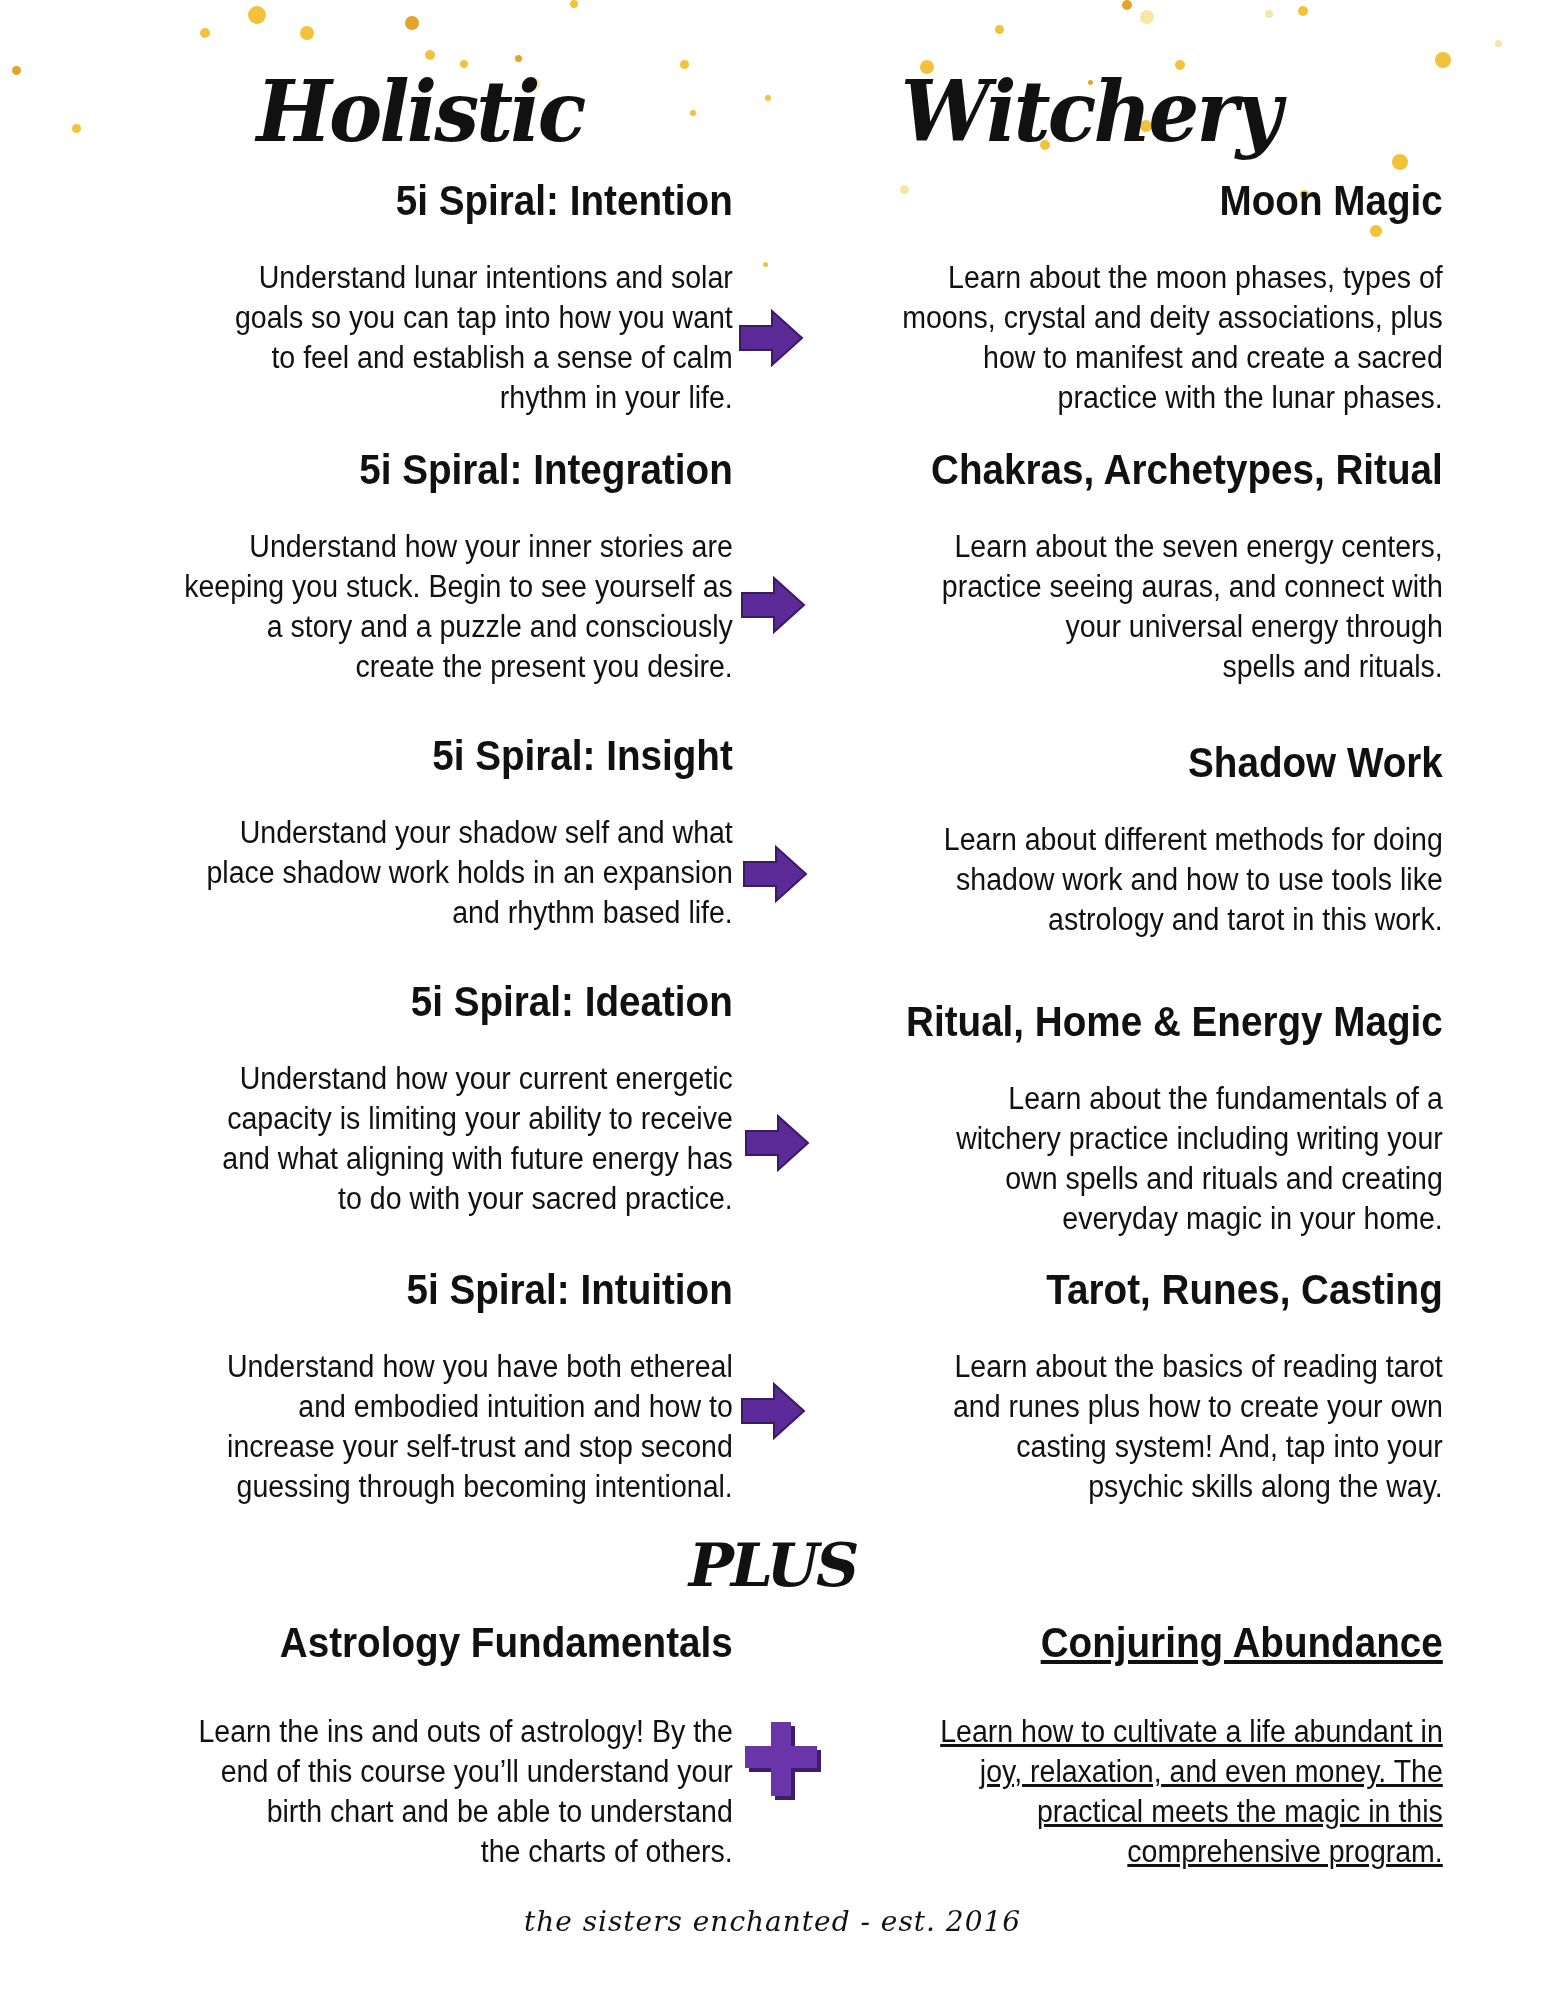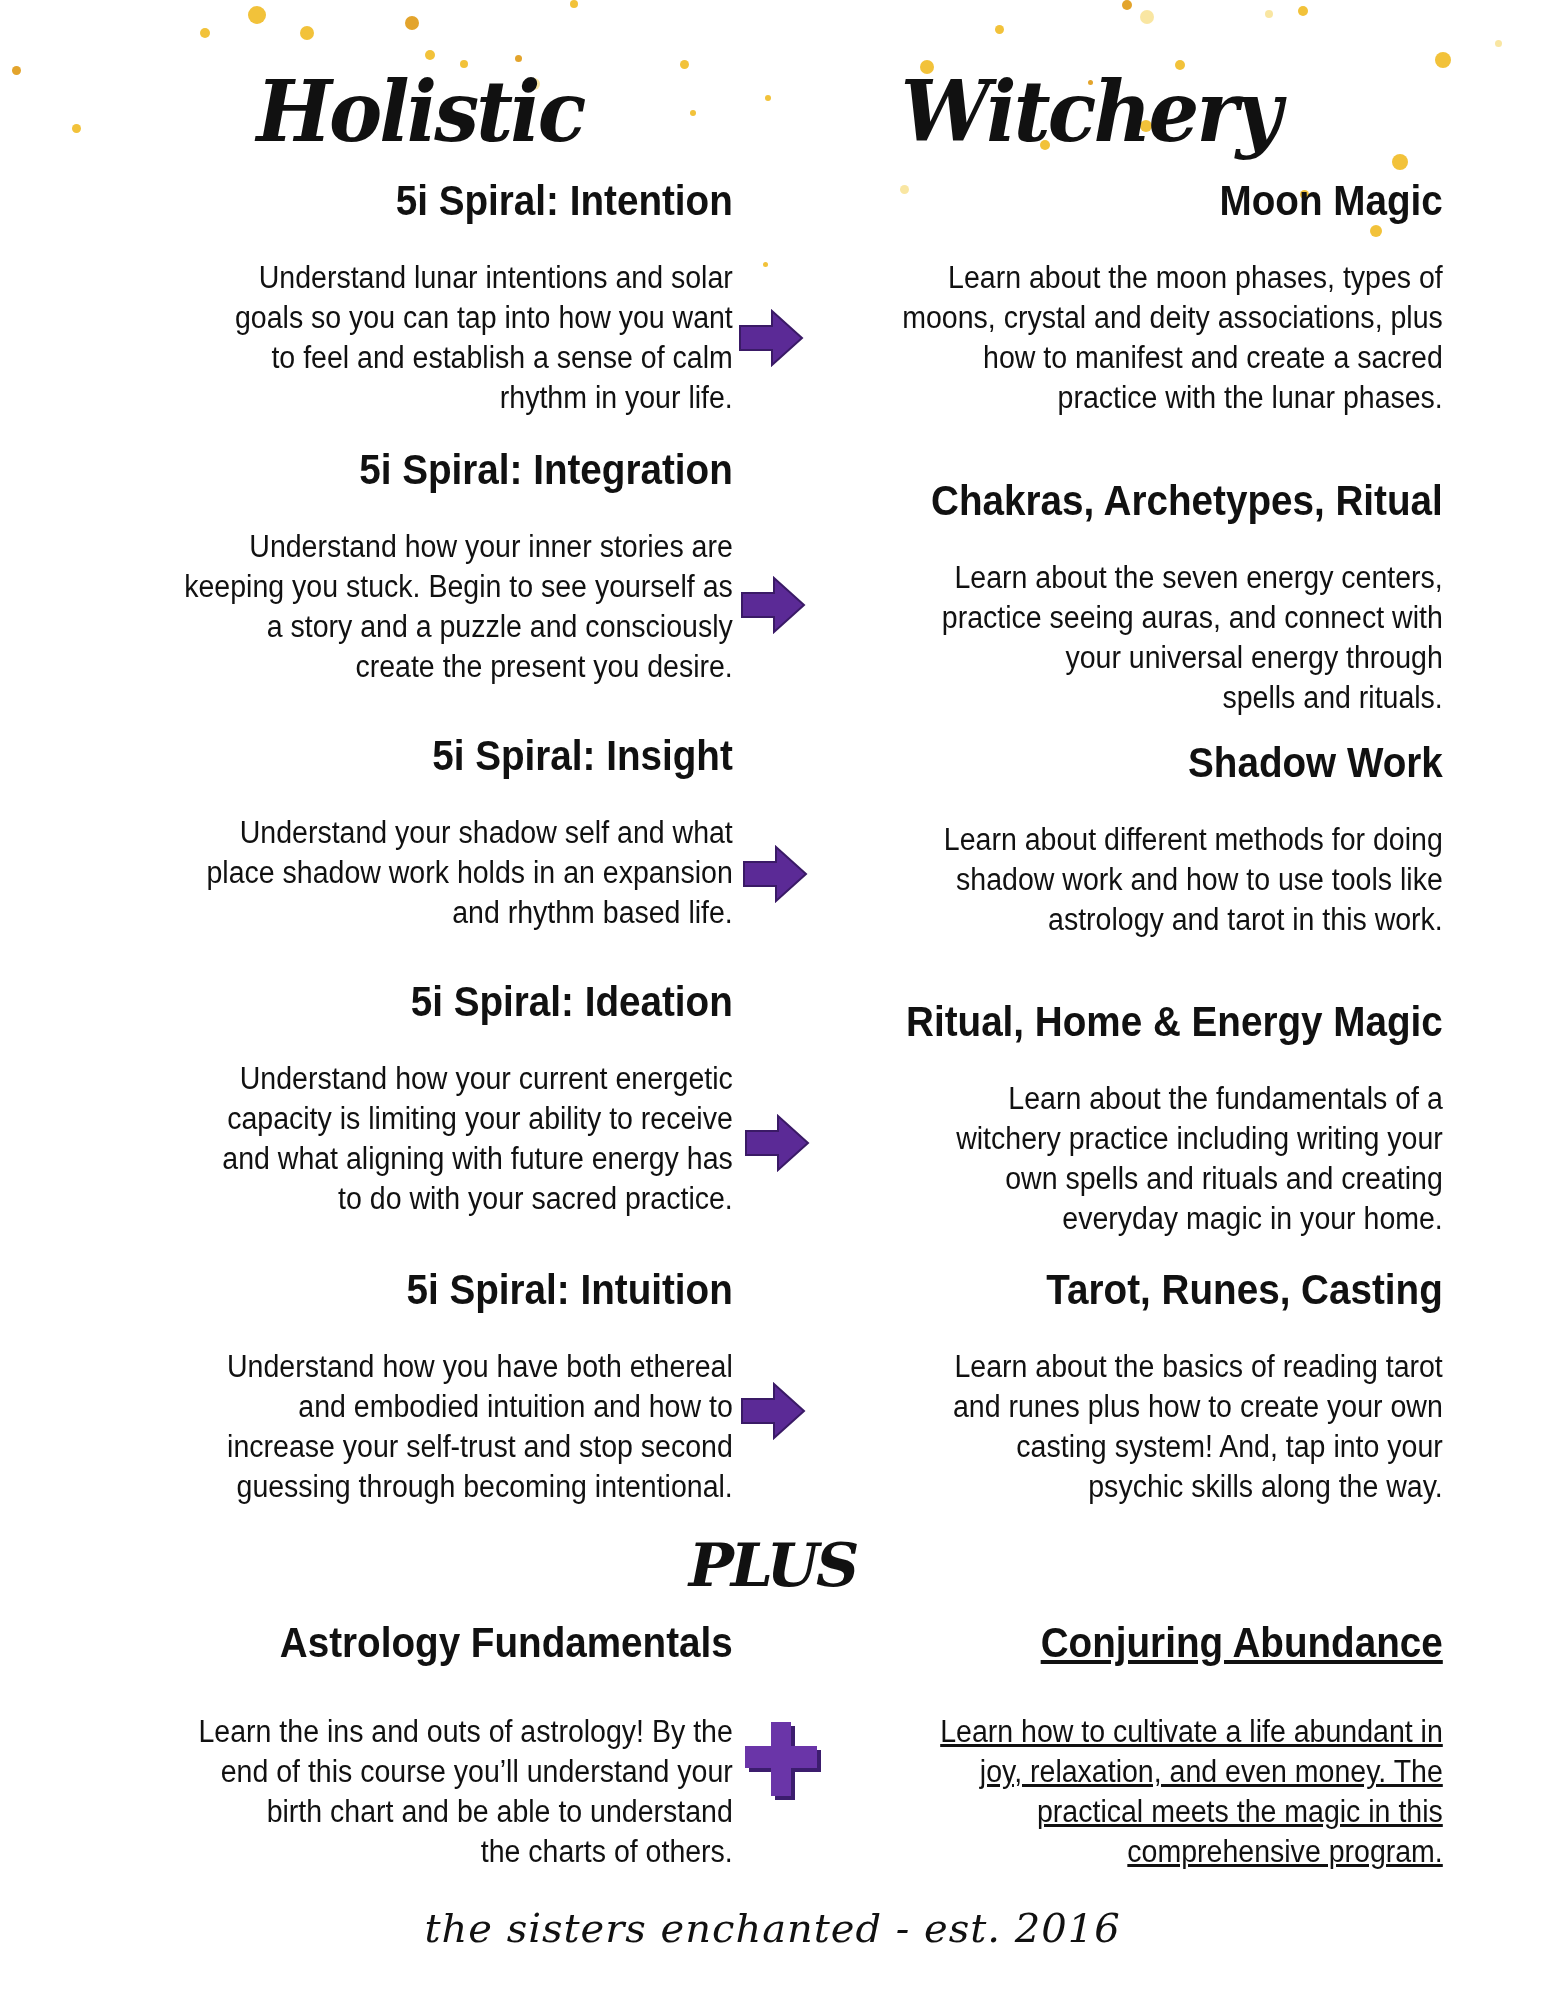--- a/index.html
+++ b/index.html
@@ -34,21 +34,21 @@
   .arrow { position: absolute; width: 66px; height: 58px; }
   .plus-icon { position: absolute; width: 80px; height: 80px; }
 
   .plus-title {
     position: absolute; left: 0; width: 1545px; top: 1530px; text-align: center;
     font-family: "DejaVu Serif", serif; font-style: italic; font-weight: bold; font-size: 60px;
     letter-spacing: -3px;
   }
   .signature {
     position: absolute; left: 0; width: 1545px; top: 1905px; text-align: center;
-    font-family: "DejaVu Serif", serif; font-style: italic; font-size: 40px; letter-spacing: 1px;
+    font-family: "DejaVu Serif", serif; font-style: italic; font-size: 28px; letter-spacing: 1px;
   }
 </style>
 </head>
 <body>
 
 <div>
   <div class="dot" style="left:248px;top:6px;width:18px;height:18px;"></div>
   <div class="dot" style="left:300px;top:26px;width:14px;height:14px;"></div>
   <div class="dot d" style="left:405px;top:16px;width:14px;height:14px;"></div>
   <div class="dot" style="left:200px;top:28px;width:10px;height:10px;"></div>
@@ -105,21 +105,21 @@
 <div class="col left" style="top:445px;">
   <h2 class="heading">5i Spiral: Integration</h2>
   <p class="desc">Understand how your inner stories are
 keeping you stuck. Begin to see yourself as
 a story and a puzzle and consciously
 create the present you desire.</p>
 </div>
 <svg class="arrow" style="left:740px;top:576px;" viewBox="0 0 66 58">
   <polygon points="2,17 34,17 34,2 64,29 34,56 34,41 2,41" fill="#5b2a96" stroke="#3a1a66" stroke-width="2"></polygon>
 </svg>
-<div class="col right" style="top:445px;margin-top:31px;">
+<div class="col right" style="top:445px;">
   <h2 class="heading">Chakras, Archetypes, Ritual</h2>
   <p class="desc">Learn about the seven energy centers,
 practice seeing auras, and connect with
 your universal energy through
 spells and rituals.</p>
 </div>
 
 <div class="col left" style="top:731px;">
   <h2 class="heading">5i Spiral: Insight</h2>
   <p class="desc">Understand your shadow self and what

